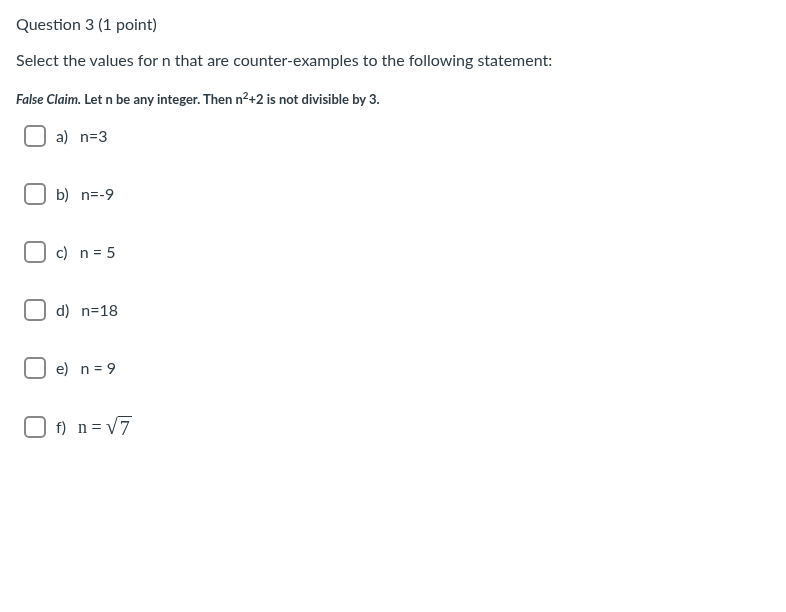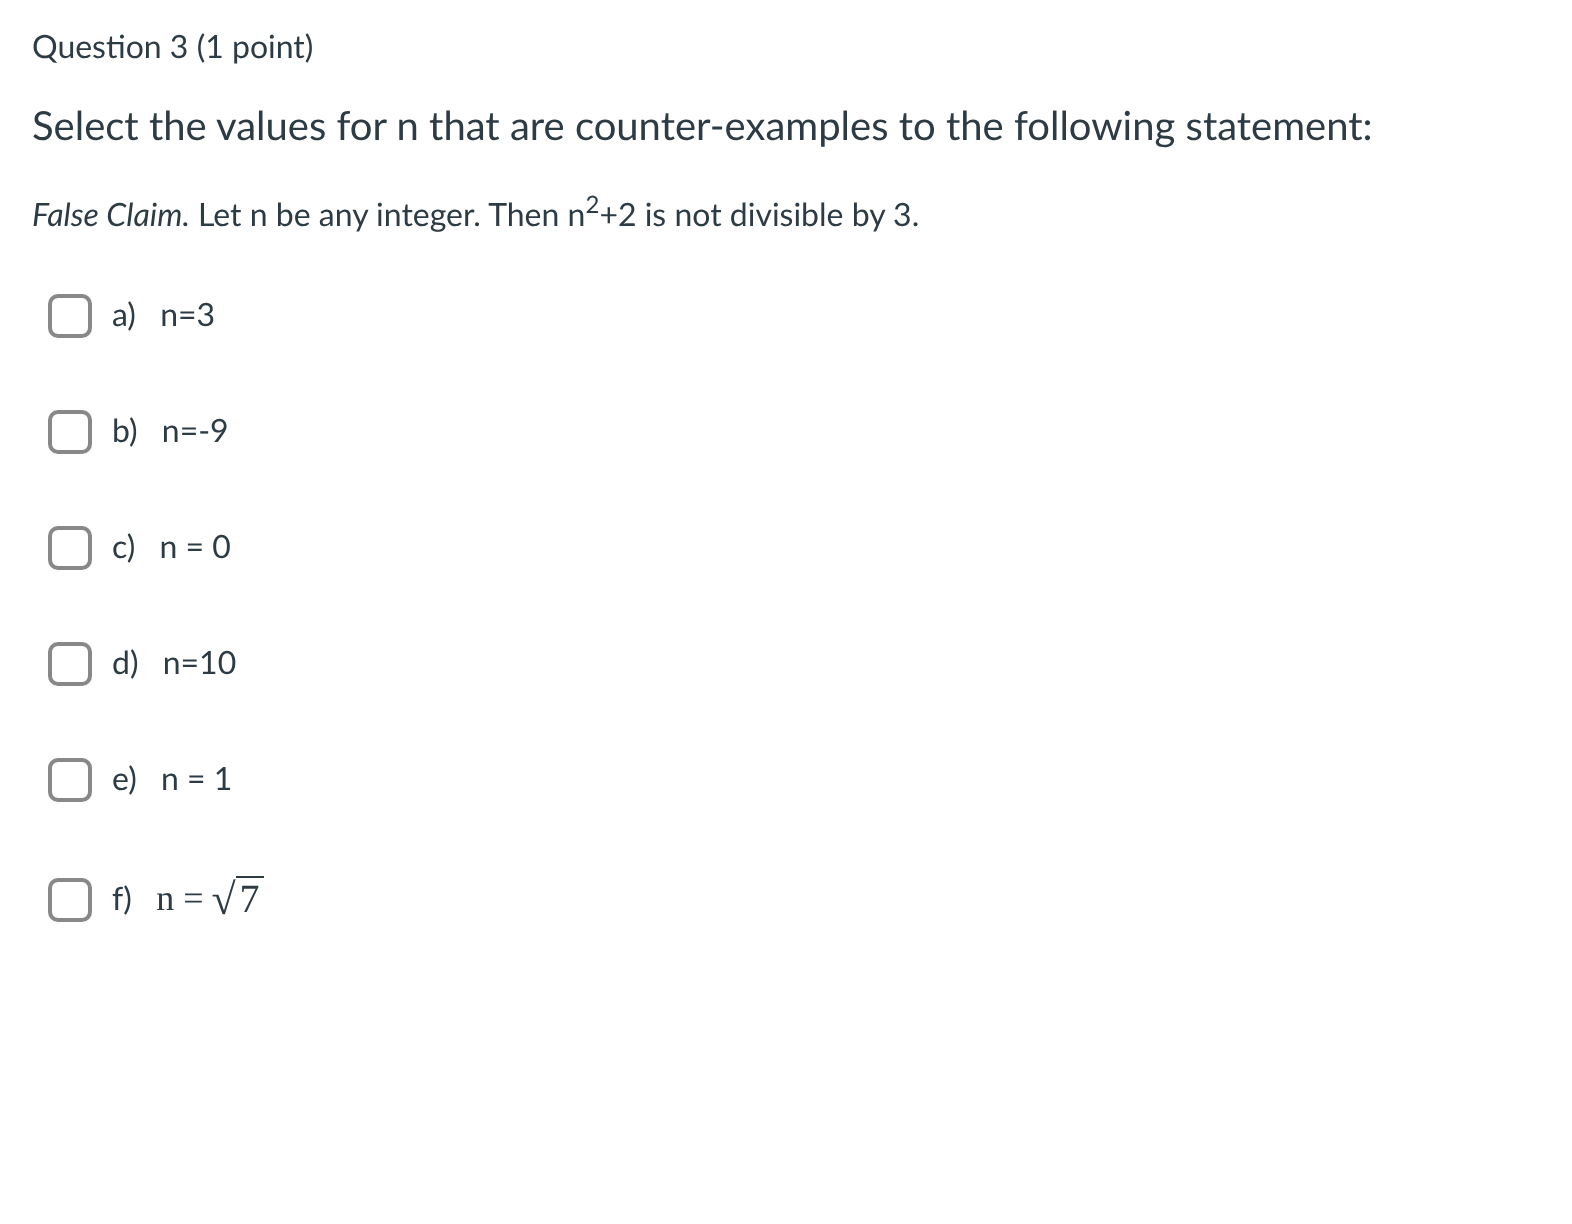--- a/index.html
+++ b/index.html
@@ -17,25 +17,26 @@
     margin-bottom: 12px;
   }
   .question-number {
     font-weight: 400;
   }
   .points {
     font-weight: 400;
   }
   .prompt {
     margin: 3px 0 18px 0;
-    font-size: 20px;
+    font-size: 16px;
   }
   .claim {
-    margin: 10px 0 26px 0;
-    font-size: 16px;
+    margin: 10px 0 14px 0;
+    font-size: 13px;
+    font-weight: bold;
   }
   .claim-label {
     font-style: italic;
   }
   .options {
     display: flex;
     flex-direction: column;
     gap: 34px;
     margin-left: 8px;
   }
@@ -111,35 +112,35 @@
   <div class="option">
     <div class="checkbox"></div>
     <div class="option-label">
       <span>b)</span>&nbsp;<span>n=-9</span>
     </div>
   </div>
 
   <div class="option">
     <div class="checkbox"></div>
     <div class="option-label">
-      <span>c)</span>&nbsp;<span>n = 0</span>
+      <span>c)</span>&nbsp;<span>n = 5</span>
     </div>
   </div>
 
   <div class="option">
     <div class="checkbox"></div>
     <div class="option-label">
-      <span>d)</span>&nbsp;<span>n=10</span>
+      <span>d)</span>&nbsp;<span>n=18</span>
     </div>
   </div>
 
   <div class="option">
     <div class="checkbox"></div>
     <div class="option-label">
-      <span>e)</span>&nbsp;<span>n = 1</span>
+      <span>e)</span>&nbsp;<span>n = 9</span>
     </div>
   </div>
 
   <div class="option">
     <div class="checkbox"></div>
     <div class="option-label">
       <span>f)</span>&nbsp;
       <span class="eq-serif">n = </span>
       <span class="sqrt-wrap">
         <span class="sqrt-sym">√</span>

